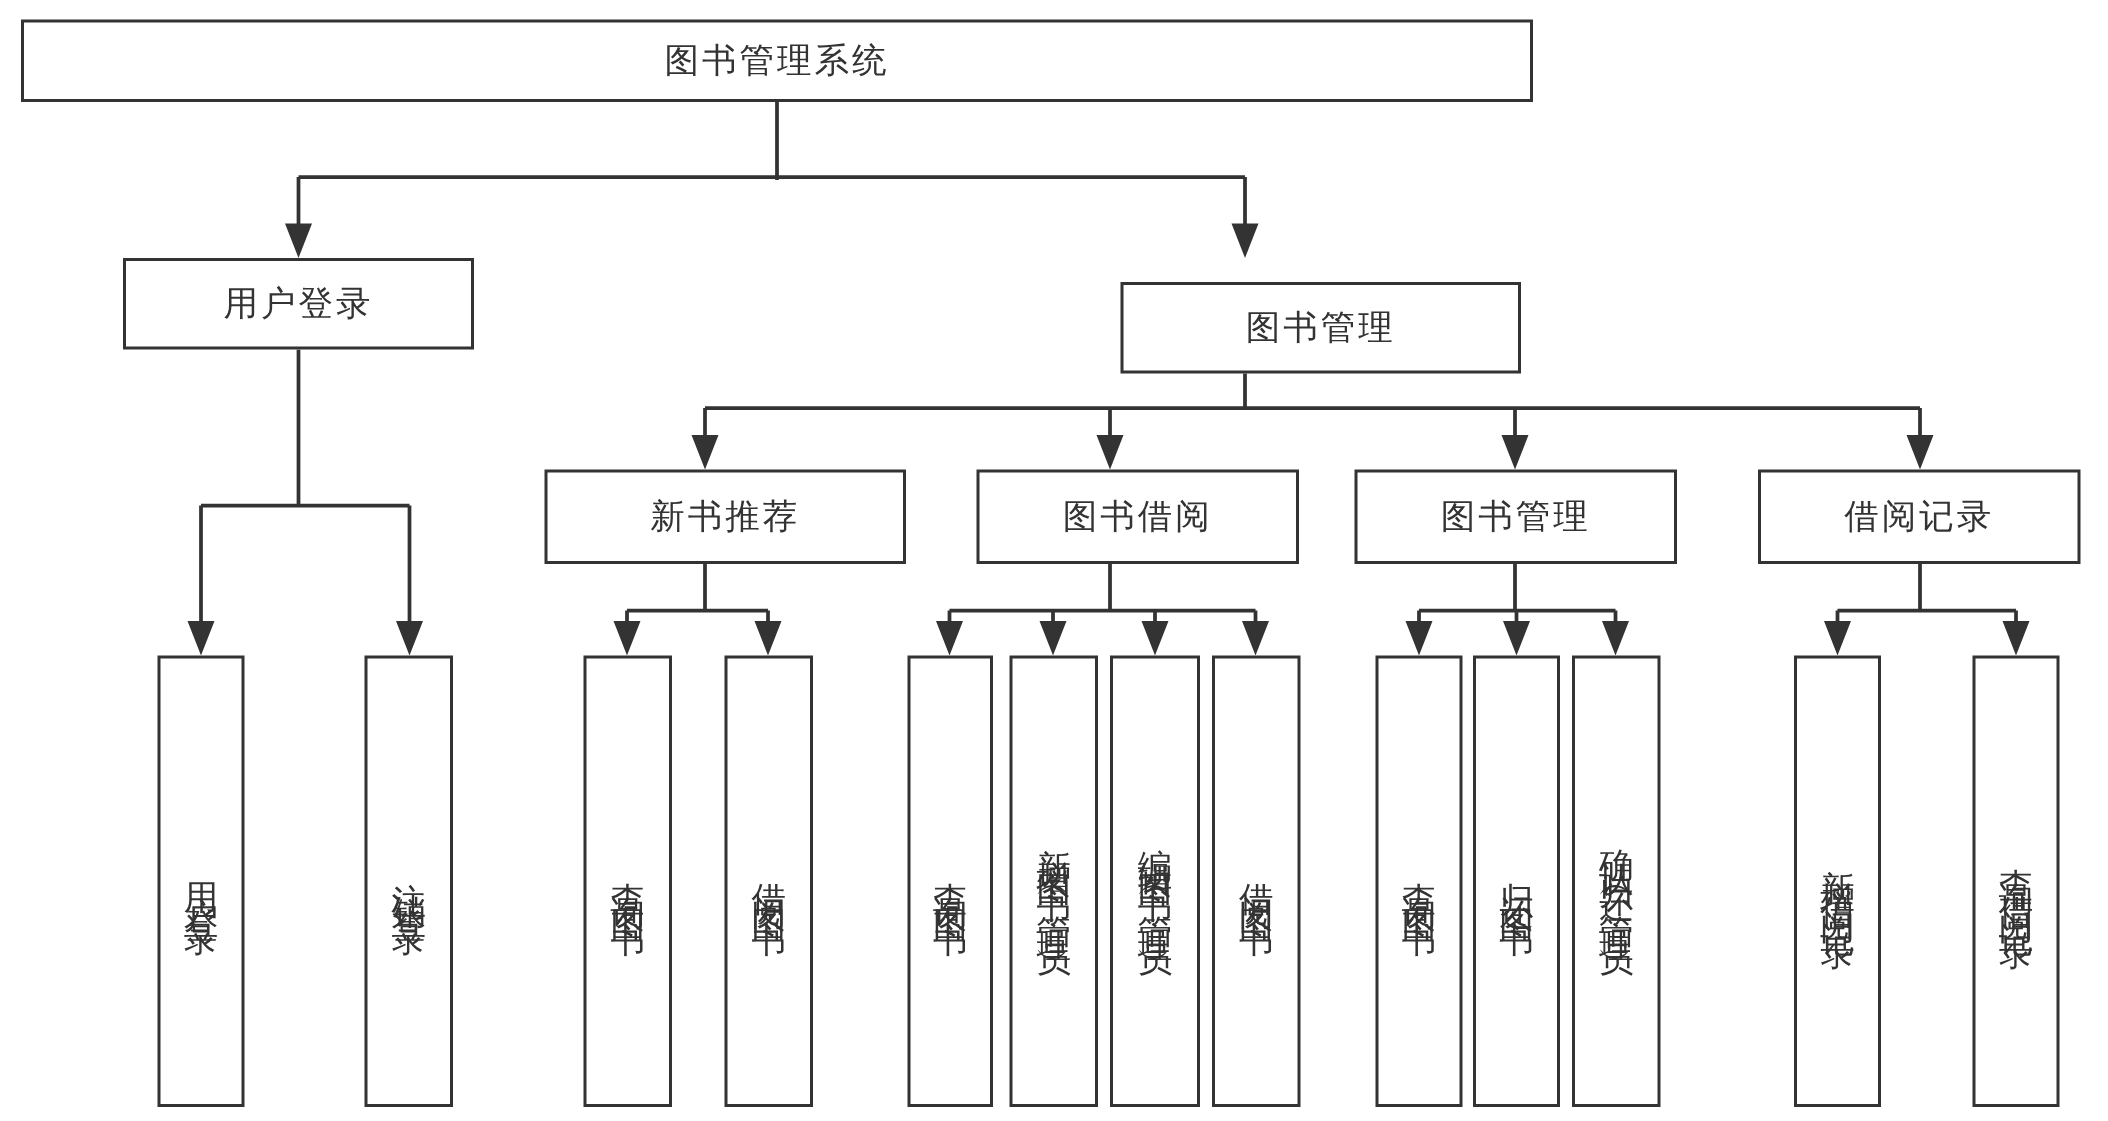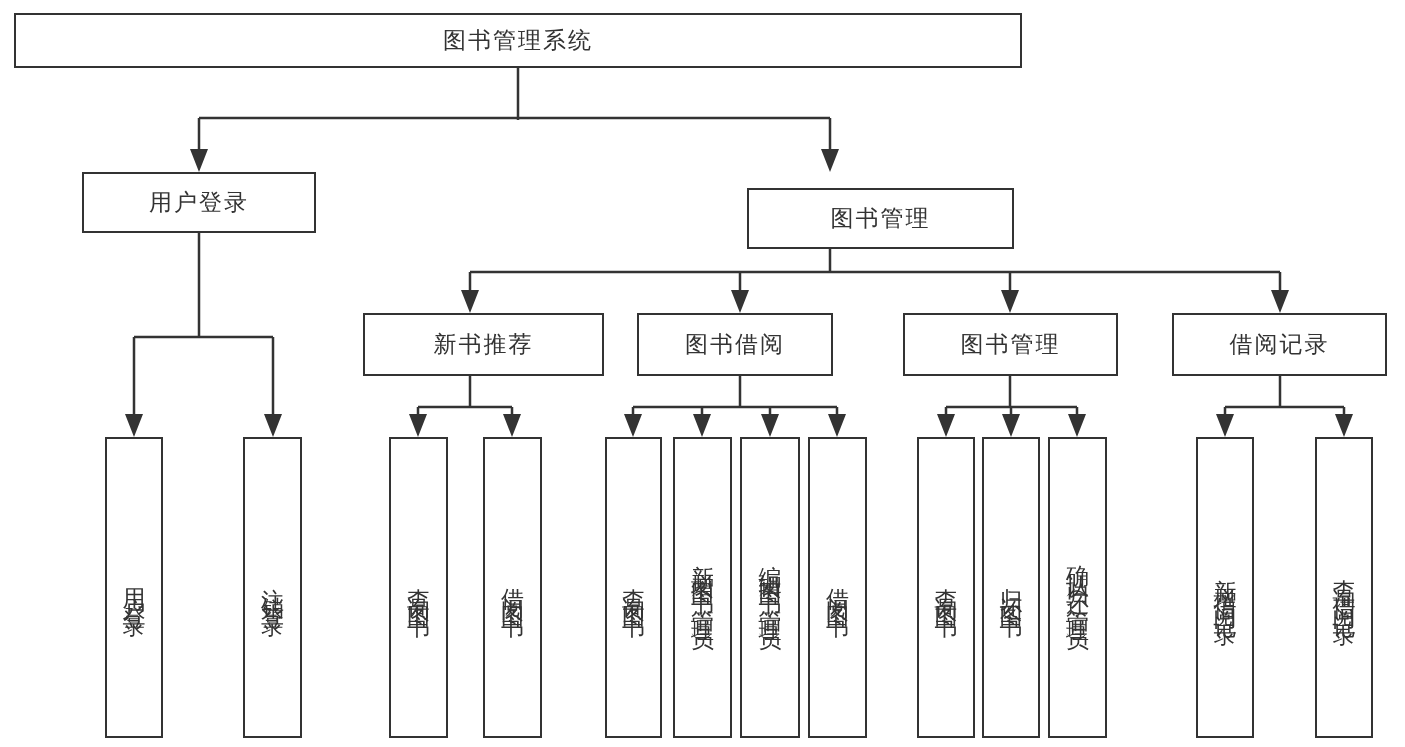--- a/index.html
+++ b/index.html
@@ -36,21 +36,21 @@
     text-orientation:mixed;
     font-size:23px;
     letter-spacing:9px;
     line-height:1;
   }
   
   #b-root   {left:14px;  top:13px;  width:1008px;height:55px;}
   #b-login  {left:82px;  top:172px; width:234px; height:61px;}
   #b-mgmt   {left:711px; top:188px; width:267px; height:61px;margin-left:36px;}
   #b-new    {left:363px; top:313px; width:241px; height:63px;}
-  #b-borrow {left:637px; top:313px; width:196px; height:63px;text-align:center;}
+  #b-borrow {left:651px; top:313px; width:215px; height:63px;text-align:center;}
   #b-current{left:903px; top:313px; width:215px; height:63px;}
   #b-records{left:1172px;top:313px; width:215px; height:63px;}
   
   #lf-a1{left:105px; width:58px;}
   #lf-a2{left:243px; width:59px;}
   #lf-b1{left:389px; width:59px;}
   #lf-b2{left:483px; width:59px;}
   #lf-c1{left:605px; width:57px;}
   #lf-c2{left:673px; width:59px;}
   #lf-c3{left:740px; width:60px;}

